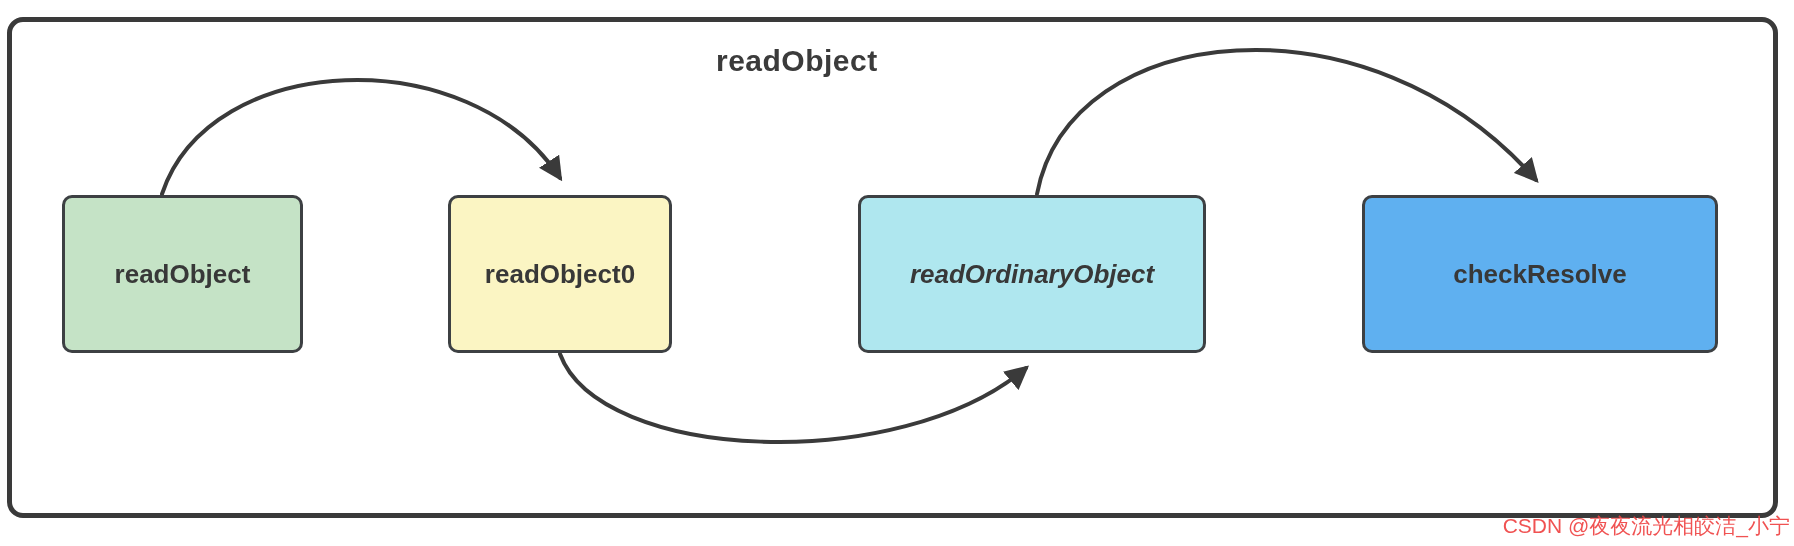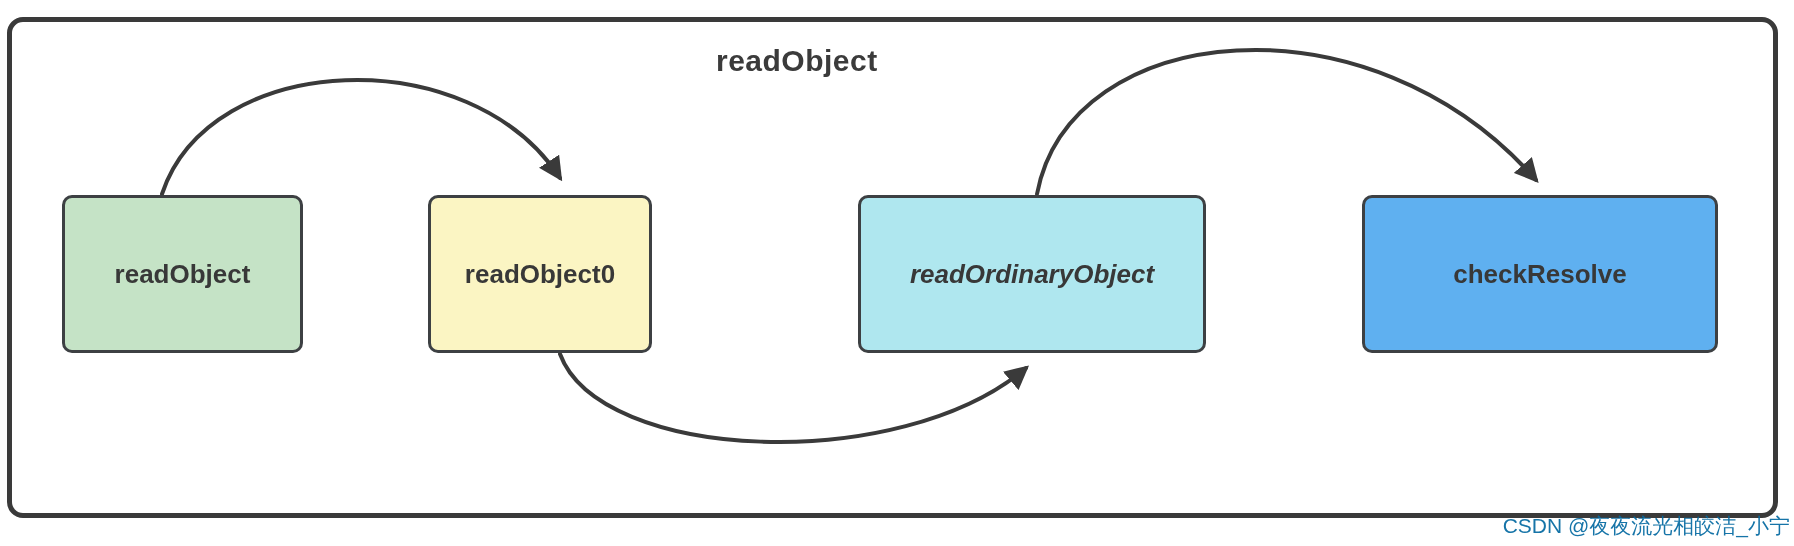--- a/index.html
+++ b/index.html
@@ -45,21 +45,21 @@
     box-sizing: border-box;
     display: flex;
     align-items: center;
     justify-content: center;
     font-size: 26px;
     font-weight: bold;
     color: #383838;
     white-space: nowrap;
   }
   .node-1 { left: 62px;   width: 241px; }
-  .node-2 { left: 428px;  width: 224px; }
+  .node-2 { left: 448px;  width: 224px; }
   .node-3 { left: 858px;  width: 348px; font-style: italic; }
   .node-4 { left: 1362px; width: 356px; }
   svg.edges {
     position: absolute;
     left: 0;
     top: 0;
     width: 1794px;
     height: 546px;
     pointer-events: none;
   }
@@ -101,15 +101,15 @@
   </svg>
 
   <div class="node node-1" style="background-color: rgb(197, 227, 198);">readObject</div>
 
   <div class="node node-2" style="background-color: rgb(251, 245, 195);">readObject0</div>
 
   <div class="node node-3" style="background-color: rgb(175, 231, 239);">readOrdinaryObject</div>
 
   <div class="node node-4" style="background-color: rgb(95, 176, 240);">checkResolve</div>
 
-  <div class="watermark" style="color: #0369a1;">CSDN @夜夜流光相皎洁_小宁</div>
+  <div class="watermark" style="color: #ef4444;">CSDN @夜夜流光相皎洁_小宁</div>
 
 </div>
 
 </body></html>

